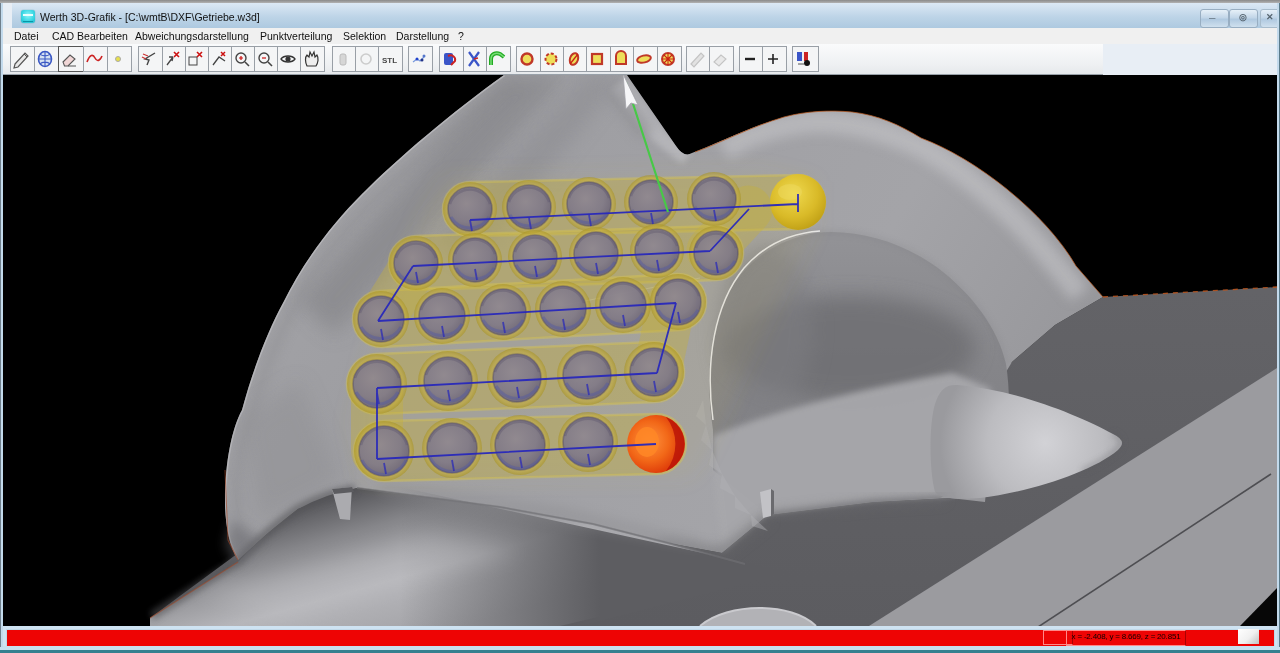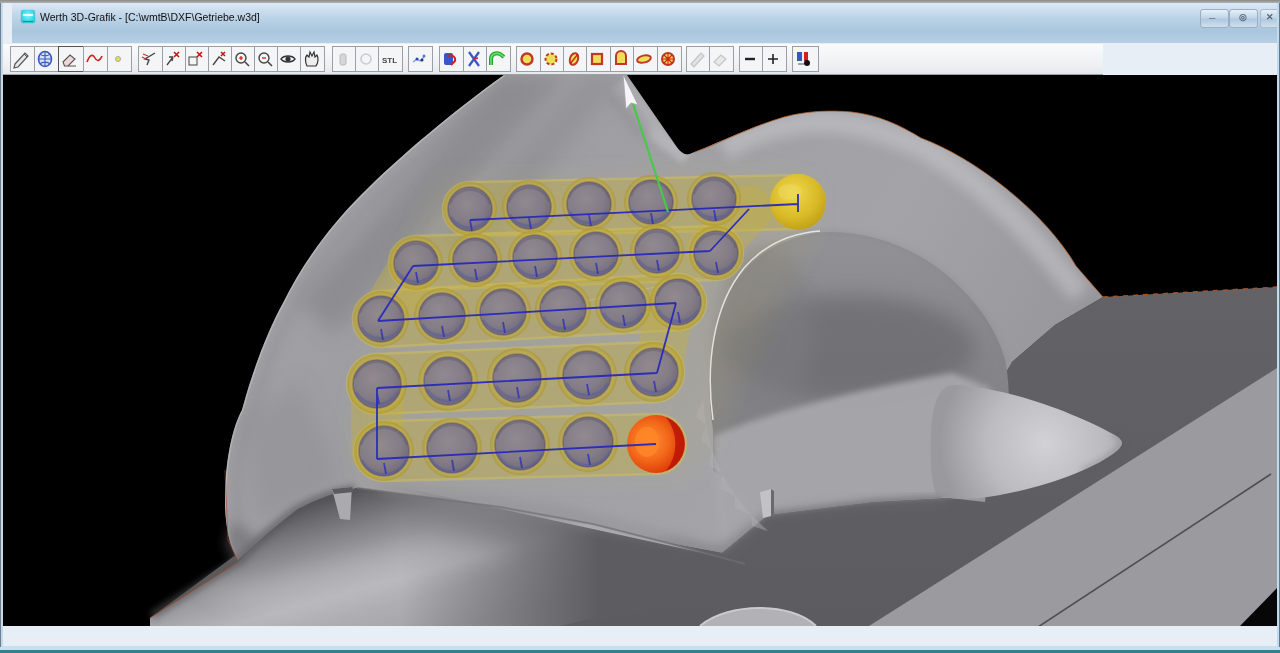--- a/index.html
+++ b/index.html
@@ -54,20 +54,29 @@
   <div id="title">Werth 3D-Grafik - [C:\wmtB\DXF\Getriebe.w3d]</div>
   <div class="wbtn" id="bmin">
         <span class="glyph" style="left:8px;top:3px;">─</span>
       </div>
   <div class="wbtn" id="bmax">
         <span class="glyph" style="left:9px;top:2px;">◎</span>
       </div>
   <div class="wbtn" id="bclo">
         <span class="glyph" style="left:5px;top:2px;">✕</span>
       </div>
+ </div>
+ <div id="menubar">
+  <span class="mi" style="left:11px;">Datei</span>
+  <span class="mi" style="left:49px;">CAD Bearbeiten</span>
+  <span class="mi" style="left:132px;">Abweichungsdarstellung</span>
+  <span class="mi" style="left:257px;">Punktverteilung</span>
+  <span class="mi" style="left:340px;">Selektion</span>
+  <span class="mi" style="left:393px;">Darstellung</span>
+  <span class="mi" style="left:455px;">?</span>
  </div>
  <div id="toolbar">
 <div class="tbtn" style="left:7px;width:23px;"><svg width="21" height="22" viewBox="0 0 21 22">
           <path d="M4,16 L14,5 l3,3 L7,19 l-4,1 Z" fill="#e8e8e8" stroke="#555" stroke-width="1.2"></path>
           <path d="M13,6 l3,3" stroke="#555"></path>
         </svg></div>
 <div class="tbtn" style="left:31px;width:23px;"><svg width="21" height="22" viewBox="0 0 21 22">
           <ellipse cx="10" cy="11" rx="6.5" ry="7.5" fill="#d6e2f2" stroke="#3b58c4" stroke-width="1.6"></ellipse>
           <path d="M10,3.5 V18.5 M3.5,11 H16.5 M5,6 C7,8.5 13,8.5 15,6 M5,16 C7,13.5 13,13.5 15,16" stroke="#3b58c4" stroke-width="1.1" fill="none"></path>
         </svg></div>
@@ -470,17 +479,23 @@
 <ellipse cx="790" cy="192" rx="12" ry="8" fill="#eeda60" opacity="0.5"></ellipse>
 <circle cx="656" cy="444" r="29" fill="url(#gOrange)"></circle>
 <path d="M666,417 A29,29 0 0 1 666,471 A43.5,43.5 0 0 0 666,417 Z" fill="#b81208" opacity="0.8"></path>
 <ellipse cx="647" cy="442" rx="12" ry="15" fill="#ff8726" opacity="0.85"></ellipse>
 <path d="M798,194 L798,212 M798,204 L470,220 M749,209 L710,251 M710,251 L413,266 M413,266 L378,321 M378,321 L676,303 M676,303 L657,373 M657,373 L377,388 M377,388 L377,459 M377,459 L656,444" stroke="#2828bb" stroke-width="1.8" fill="none" opacity="0.95"></path>
 <path d="M470,220 L472,231 M529,218 L531,229 M589,215 L591,226 M651,213 L653,224 M714,210 L716,221 M416,272 L418,283 M475,269 L477,280 M535,266 L537,277 M596,263 L598,274 M657,260 L659,271 M716,262 L718,273 M381,329 L383,340 M442,326 L444,337 M503,322 L505,333 M563,319 L565,330 M623,315 L625,326 M678,312 L680,323 M377,393 L379,404 M448,390 L450,401 M517,387 L519,398 M587,384 L589,395 M654,381 L656,392 M384,463 L386,474 M452,460 L454,471 M520,457 L522,468 M588,454 L590,465" stroke="#3030b4" stroke-width="1.8" fill="none" opacity="0.8"></path>
 <line x1="626" y1="82" x2="668" y2="212" stroke="#47c947" stroke-width="2.2"></line>
 <path d="M623,74 L626,109 L631,103 L638,105 Z" fill="#f6f6f8" stroke="#a2a2a8" stroke-width="0.8"></path>
  </svg>
  </div>
+ <div id="statusarea">
+  <div id="redbar"></div>
+  <div id="smallcell"></div>
+  <div id="coordcell">x = -2.408, y = 8.669, z = 20.851</div>
+  <div id="grip"></div>
+ </div>
  <div id="botstrip"></div>
  <div id="botline"></div>
  <div class="sideL"></div>
  <div class="sideR"></div>
 </div>
 
 </body></html>

